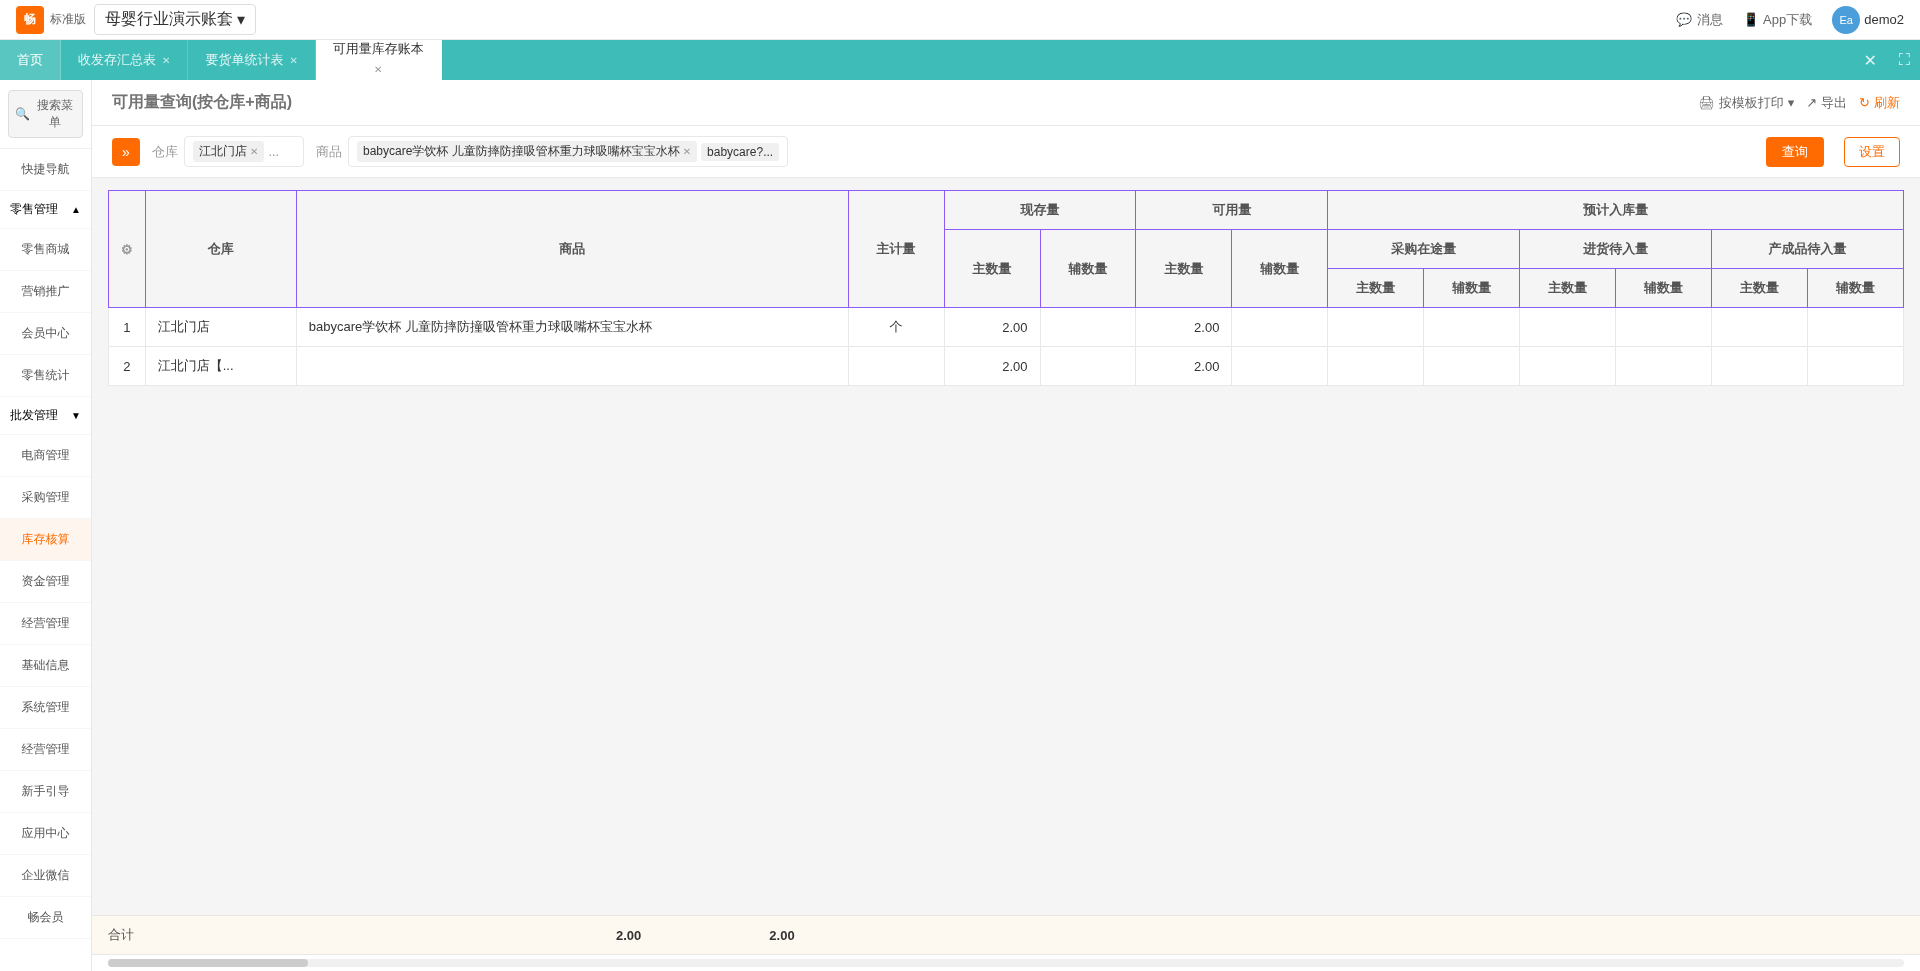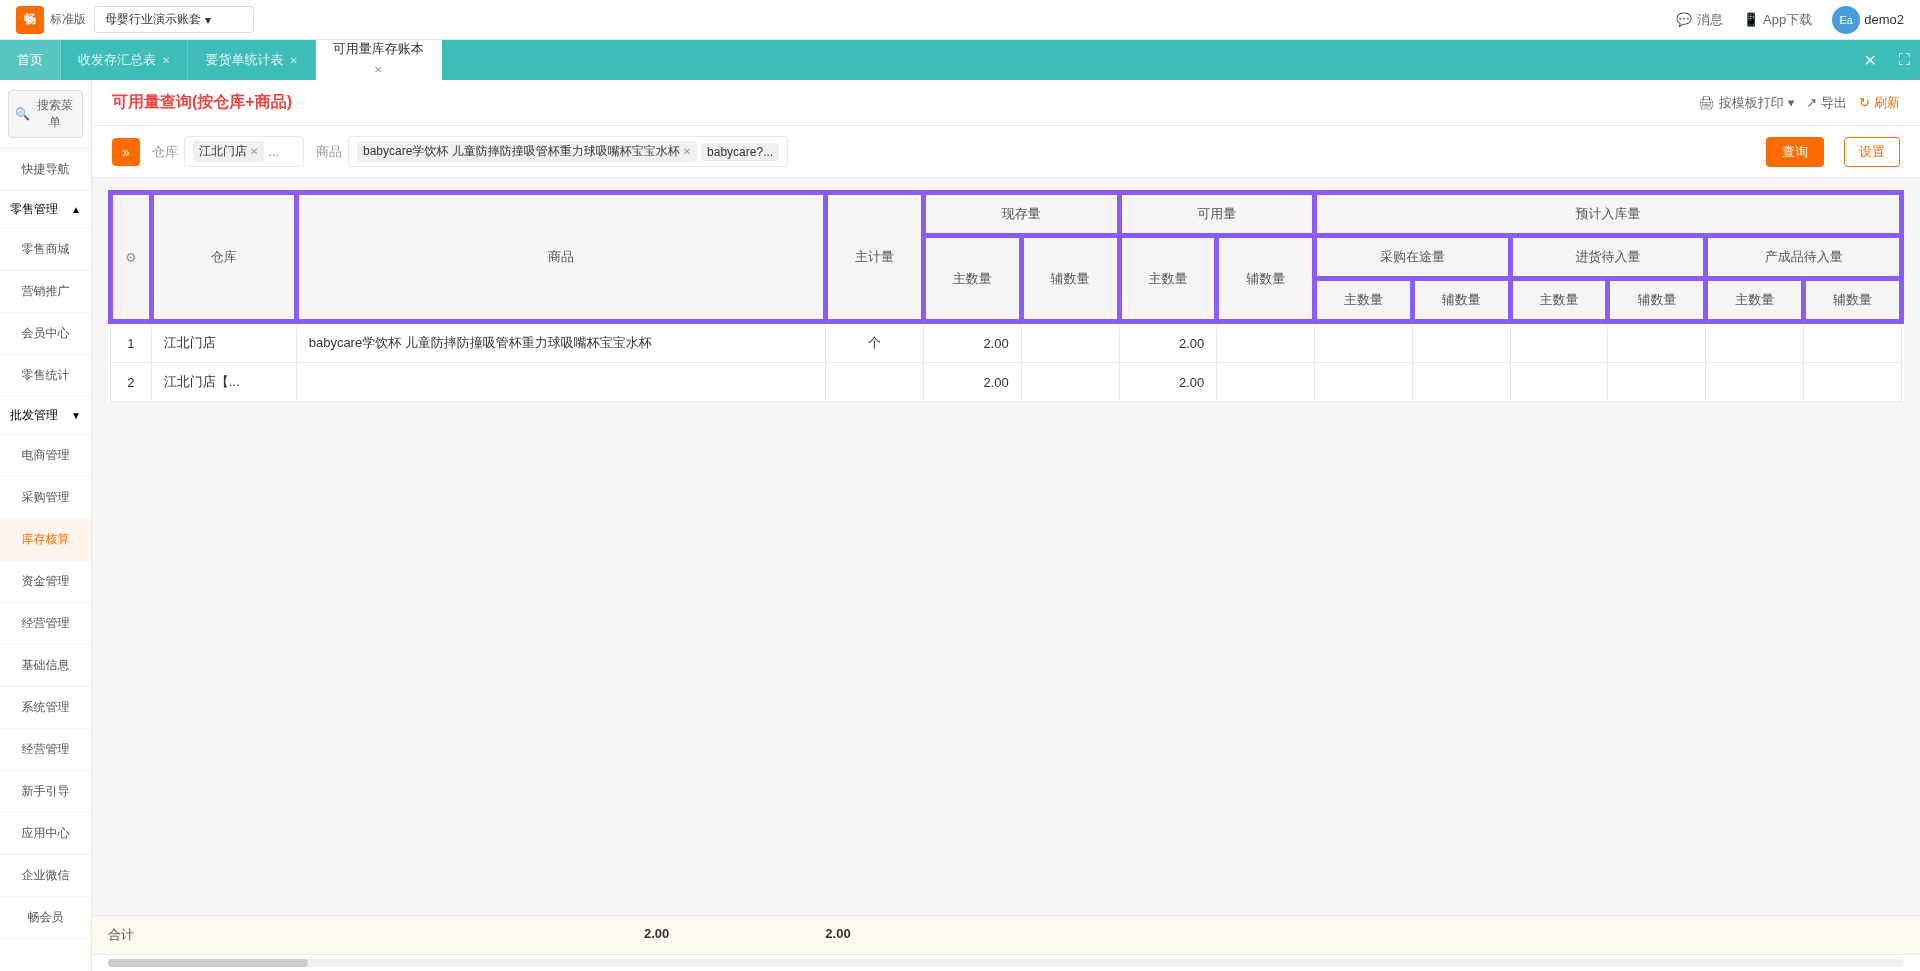--- a/index.html
+++ b/index.html
@@ -5,21 +5,21 @@
     * { margin: 0; padding: 0; box-sizing: border-box; }
     body { font-family: 'Microsoft YaHei', sans-serif; font-size: 13px; background: #f5f5f5; color: #333; width: 1920px; height: 971px; overflow: hidden; display: flex; flex-direction: column; }
 
     
     .top-bar { height: 40px; background: #fff; display: flex; align-items: center; justify-content: space-between; padding: 0 16px; border-bottom: 1px solid #e8e8e8; flex-shrink: 0; }
     .top-bar-left { display: flex; align-items: center; gap: 8px; }
     .logo-area { display: flex; align-items: center; gap: 6px; }
     .logo-icon { width: 28px; height: 28px; background: #ff6b00; border-radius: 4px; display: flex; align-items: center; justify-content: center; color: white; font-size: 12px; font-weight: bold; }
     .logo-text { font-size: 12px; color: #666; }
     .enterprise-selector { display: flex; align-items: center; gap: 4px; padding: 4px 10px; border: 1px solid #ddd; border-radius: 4px; cursor: pointer; background: #fff; min-width: 160px; }
-    .enterprise-selector span { color: #333; font-size: 12px; }
+    .enterprise-selector span { color: #333; font-size: 16px; }
     .top-bar-right { display: flex; align-items: center; gap: 20px; }
     .top-bar-action { display: flex; align-items: center; gap: 4px; color: #666; cursor: pointer; font-size: 13px; }
     .avatar { width: 28px; height: 28px; background: #4a9eda; border-radius: 50%; display: flex; align-items: center; justify-content: center; color: white; font-size: 11px; }
     .username { color: #333; font-size: 13px; }
 
     
     .nav-tabs { height: 40px; background: #3dbcb8; display: flex; align-items: stretch; flex-shrink: 0; position: relative; }
     .nav-tab { display: flex; align-items: center; gap: 6px; padding: 0 17px; cursor: pointer; color: rgba(255,255,255,0.85); font-size: 13px; border-right: 1px solid rgba(255,255,255,0.2); white-space: nowrap; }
     .nav-tab.home { background: rgba(255,255,255,0.15); color: white; }
     .nav-tab.active { background: #fff; color: #333; flex-direction: column; }
@@ -36,54 +36,54 @@
     .sidebar-search { padding: 10px 8px; border-bottom: 1px solid #f0f0f0; }
     .sidebar-search-btn { width: 100%; padding: 6px; background: #f5f5f5; border: 1px solid #ddd; border-radius: 4px; cursor: pointer; font-size: 12px; color: #666; display: flex; align-items: center; justify-content: center; gap: 4px; }
     .sidebar-item { padding: 12px 8px; text-align: center; cursor: pointer; font-size: 12px; color: #555; border-bottom: 1px solid #f5f5f5; }
     .sidebar-item.active { color: #ff6b00; background: #fff5ef; }
     .sidebar-item.section-header { display: flex; align-items: center; justify-content: space-between; padding: 10px 10px; font-size: 12px; color: #000000; }
     .sidebar-item.section-header .arrow { font-size: 10px; }
 
     
     .content { flex: 1; display: flex; flex-direction: column; overflow: hidden; background: #f5f5f5; }
     .content-header { background: #fff; padding: 12px 20px; display: flex; align-items: center; justify-content: space-between; border-bottom: 1px solid #e8e8e8; flex-shrink: 0; }
-    .page-title { font-size: 16px; font-weight: bold; color: #ef4444; }
+    .page-title { font-size: 16px; font-weight: bold; color: #737373; }
     .header-actions { display: flex; align-items: center; gap: 12px; }
     .header-action-btn { display: flex; align-items: center; gap: 4px; color: #666; cursor: pointer; font-size: 13px; }
     .header-action-btn.primary { color: #ff6b00; }
 
     
     .filter-bar { background: #fff; padding: 10px 20px; display: flex; align-items: center; gap: 12px; border-bottom: 1px solid #e8e8e8; flex-shrink: 0; }
     .filter-expand-btn { width: 28px; height: 28px; background: #ff6b00; border-radius: 4px; display: flex; align-items: center; justify-content: center; cursor: pointer; color: white; font-size: 14px; flex-shrink: 0; }
     .filter-group { display: flex; align-items: center; gap: 6px; }
     .filter-label { color: #999; font-size: 13px; }
     .filter-input { display: flex; align-items: center; gap: 4px; border: 1px solid #e8e8e8; border-radius: 4px; padding: 4px 8px; min-width: 120px; background: #fff; }
     .filter-tag { background: #f0f0f0; border-radius: 3px; padding: 2px 6px; font-size: 12px; color: #333; display: flex; align-items: center; gap: 3px; }
     .filter-tag .remove { color: #999; cursor: pointer; font-size: 10px; }
     .filter-more { color: #999; cursor: pointer; font-size: 13px; }
     .filter-actions { margin-left: auto; display: flex; gap: 20px; }
     .btn-query { background: #ff6b00; color: white; border: none; padding: 6px 16px; border-radius: 4px; cursor: pointer; font-size: 13px; }
     .btn-setting { background: #fff; color: #ff6b00; border: 1px solid #ff6b00; padding: 5px 14px; border-radius: 4px; cursor: pointer; font-size: 13px; }
 
     
     .table-area { flex: 1; overflow: auto; padding: 12px 16px; }
     .data-table { width: 100%; border-collapse: collapse; background: #fff; border: 1px solid #e8e8e8; }
-    .data-table th { background: #f5f5f5; padding: 10px 12px; text-align: center; font-weight: normal; color: #555; border: 5px solid #8b5cf6; font-size: 13px; white-space: nowrap; }
+    .data-table th { background: #f5f5f5; padding: 10px 12px; text-align: center; font-weight: bold; color: #555; border: 1px solid #8b5cf6; font-size: 13px; white-space: nowrap; }
     .data-table td { padding: 10px 12px; text-align: center; border: 1px solid #e8e8e8; font-size: 13px; color: #333; }
     .data-table .goods-name { text-align: left; }
     .data-table .num-col { text-align: right; }
     .col-settings { width: 36px; }
     .settings-icon { color: #999; cursor: pointer; }
 
     
     .data-table .header-merge { text-align: center; }
 
     
     .total-row { display: flex; align-items: center; background: #fef9f0; border-top: 1px solid #e8e8e8; padding: 10px 16px; flex-shrink: 0; }
-    .total-row-inner { width: 100%; display: flex; gap: 36px; }
+    .total-row-inner { width: 100%; display: flex; gap: 8px; align-items: center; }
     .total-label { font-size: 13px; color: #555; min-width: 80px; }
     .total-val { font-size: 13px; color: #333; font-weight: bold; }
 
     
     .scroll-bar-area { background: #fff; padding: 4px 16px; border-top: 1px solid #e8e8e8; flex-shrink: 0; }
     .scroll-bar-track { height: 8px; background: #f0f0f0; border-radius: 4px; }
     .scroll-bar-thumb { height: 8px; width: 200px; background: #ccc; border-radius: 4px; cursor: pointer; }
   </style>
 </head>
 <body>

